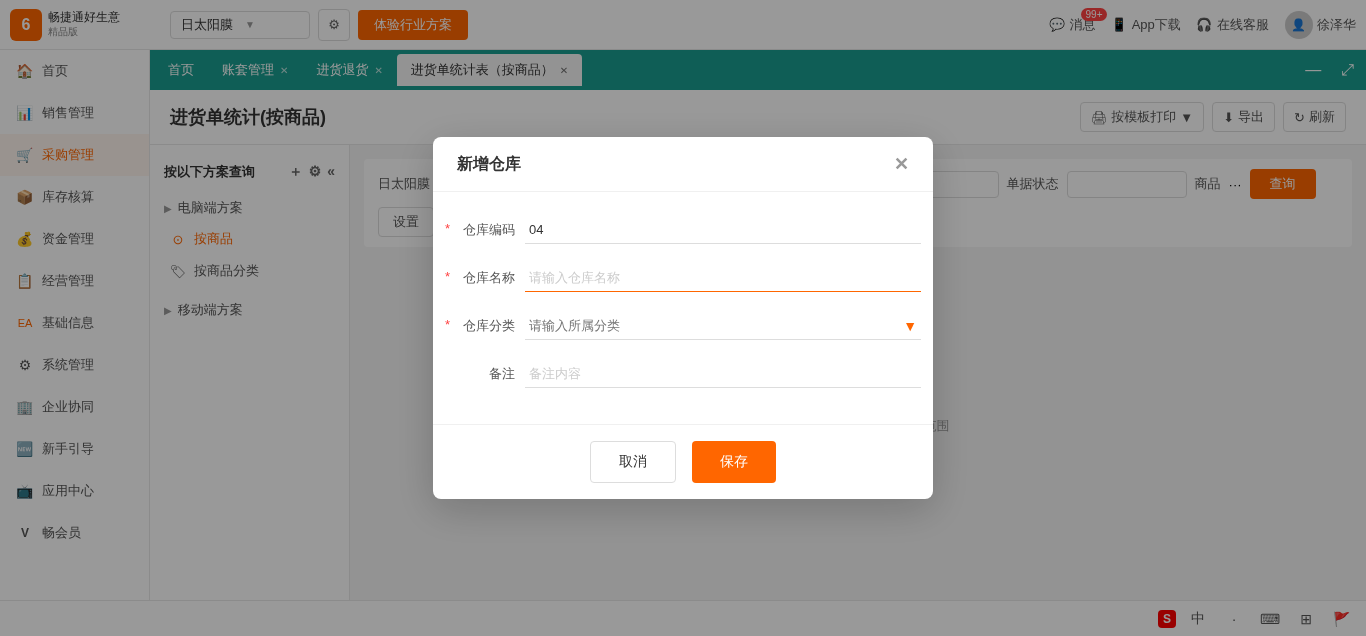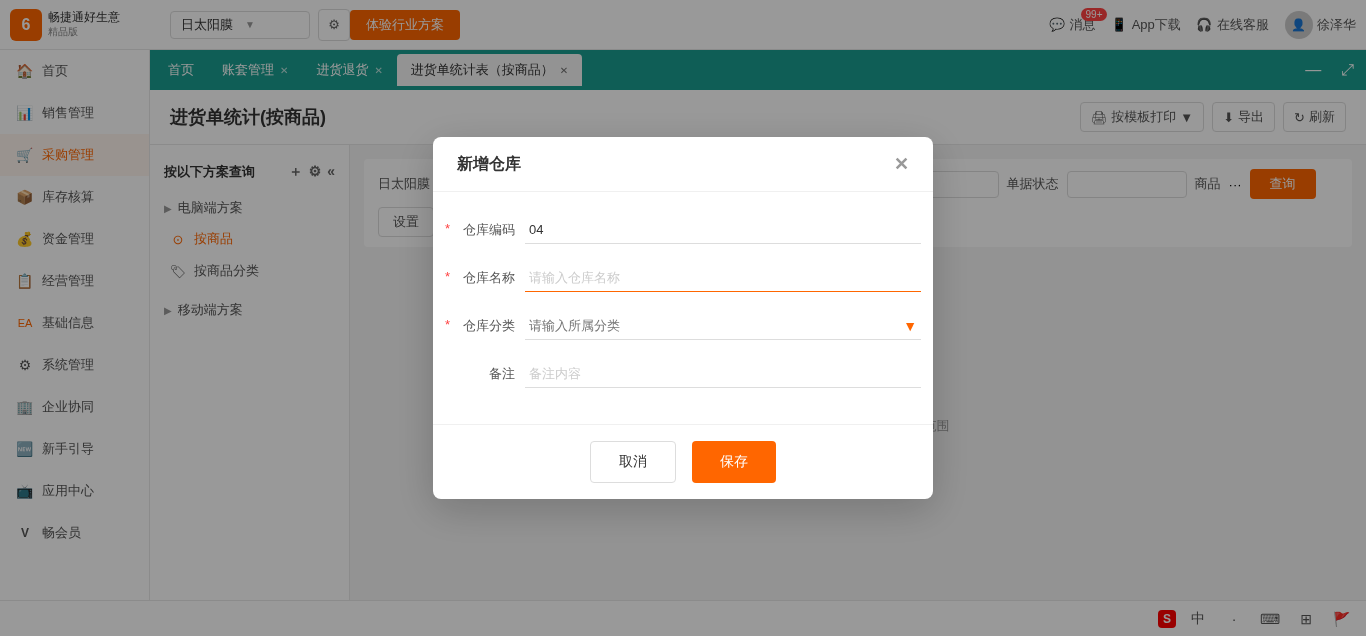--- a/index.html
+++ b/index.html
@@ -41,21 +41,21 @@
     }
     .store-selector span { color: #333; font-size: 13px; }
     .store-selector .arrow { color: #999; font-size: 10px; }
     .gear-btn {
       width: 32px; height: 32px; border: 1px solid #ddd; border-radius: 4px;
       display: flex; align-items: center; justify-content: center; cursor: pointer;
       color: #666; margin-left: 8px;
     }
     .trial-btn {
       background: #ff6600; color: #fff; border: none; border-radius: 4px;
-      padding: 6px 16px; cursor: pointer; font-size: 13px; 
+      padding: 6px 16px; cursor: pointer; font-size: 13px; margin-left: 8px;
     }
     .top-right {
       margin-left: auto;
       display: flex; align-items: center; gap: 16px;
     }
     .top-right-item {
       display: flex; align-items: center; gap: 4px;
       cursor: pointer; color: #555; font-size: 13px;
       position: relative;
     }

